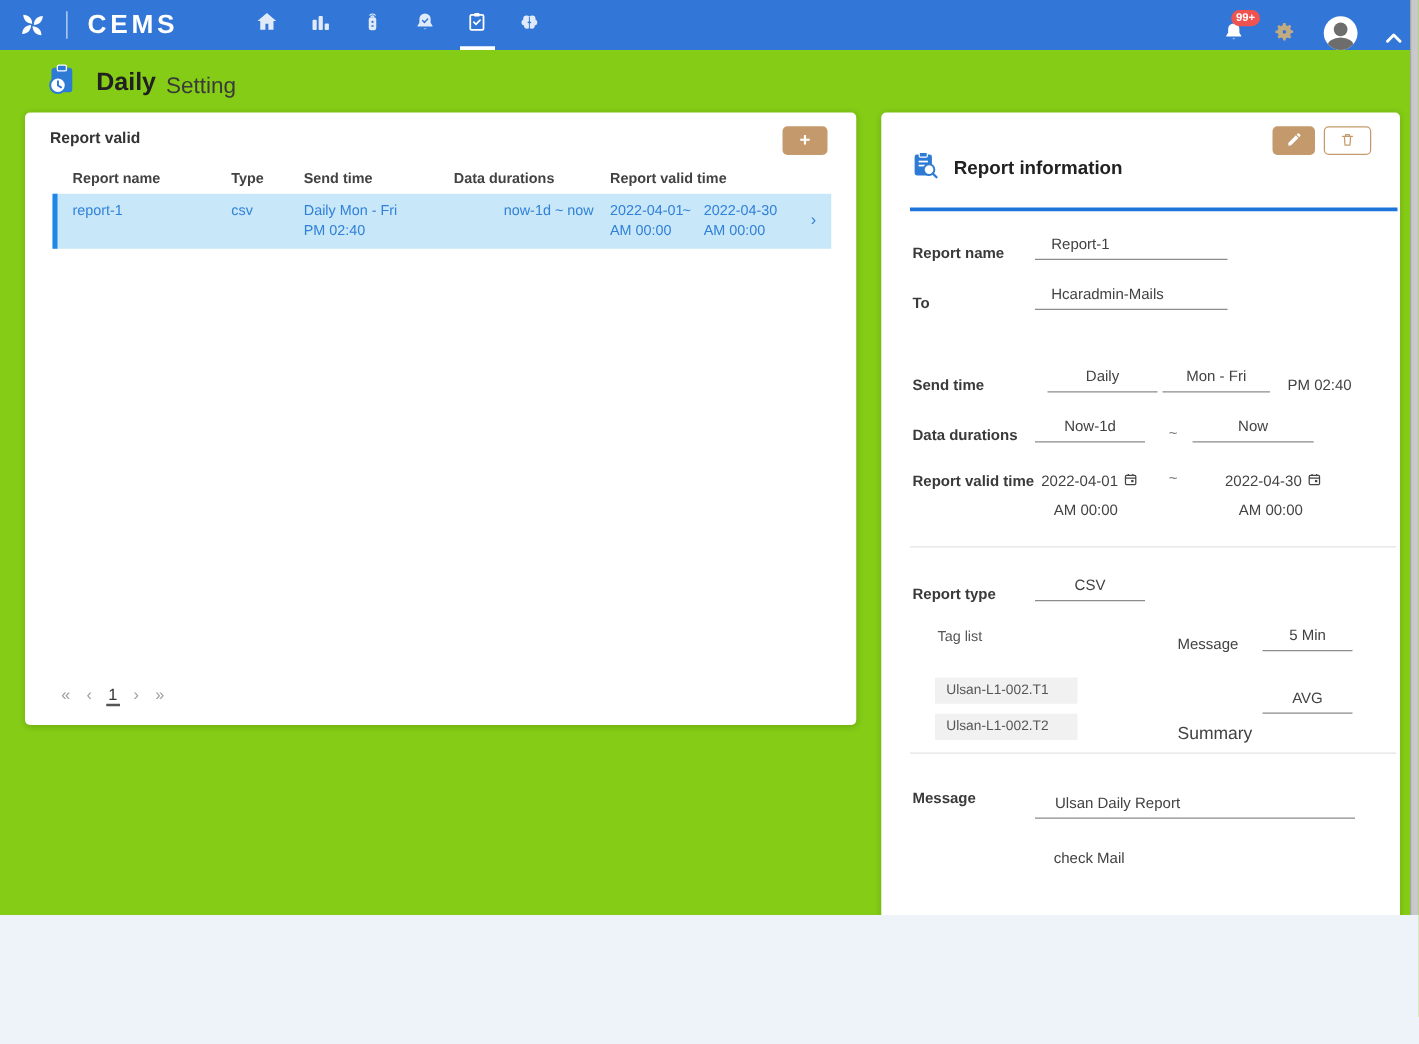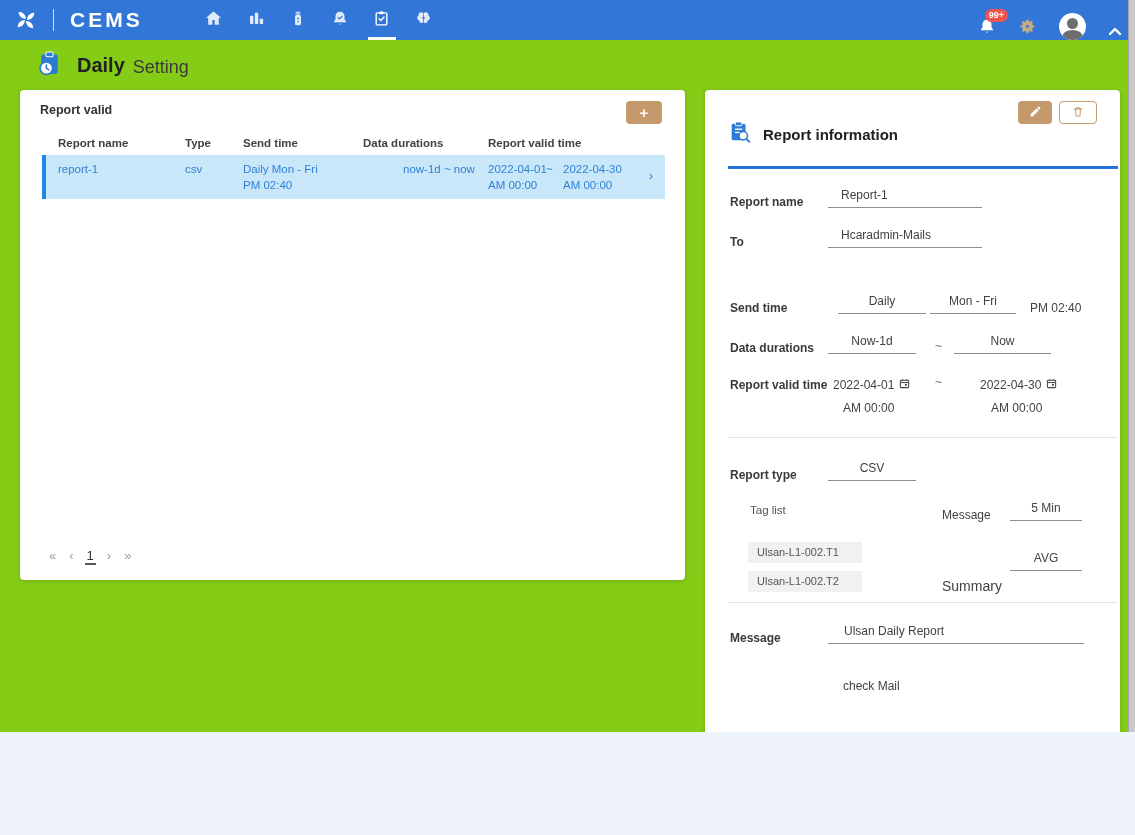--- a/index.html
+++ b/index.html
@@ -323,21 +323,21 @@
     <span class="tag-item" style="top:456px;margin-top:25px;">Ulsan-L1-002.T2</span>
 
     <span class="sublabel" style="left:237px; top:418px; font-size:12px; color:#424242;">Message</span>
     <span class="fld" style="left:305px; top:409px; width:72px;">5 Min</span>
     <span class="sublabel" style="left:237px; top:468px; font-size:14px; color:#424242;margin-top:20px;">Summary</span>
     <span class="fld" style="left:305px; top:459px; width:72px;">AVG</span>
 
     <div class="hdiv" style="top:512px;"></div>
 
     <span class="flabel" style="top:541px;">Message</span>
-    <span class="fld left" style="left:123px; top:532px; width:256px; padding-left:16px;">Ulsan Daily Report</span>
+    <span class="fld left" style="left:123px; top:543px; width:256px; padding-left:16px;">Ulsan Daily Report</span>
     <span class="ftext" style="left:138px; top:589px;">check Mail</span>
     <div style="position:absolute; left:123px; top:681px; width:256px; height:1px; background:#7a7a7a;"></div>
   </div>
 
   <div class="vscroll"></div>
   <div class="hscroll"></div>
   <div class="desktop-strip"></div>
   <div class="left-edge"></div>
 </div>
 

